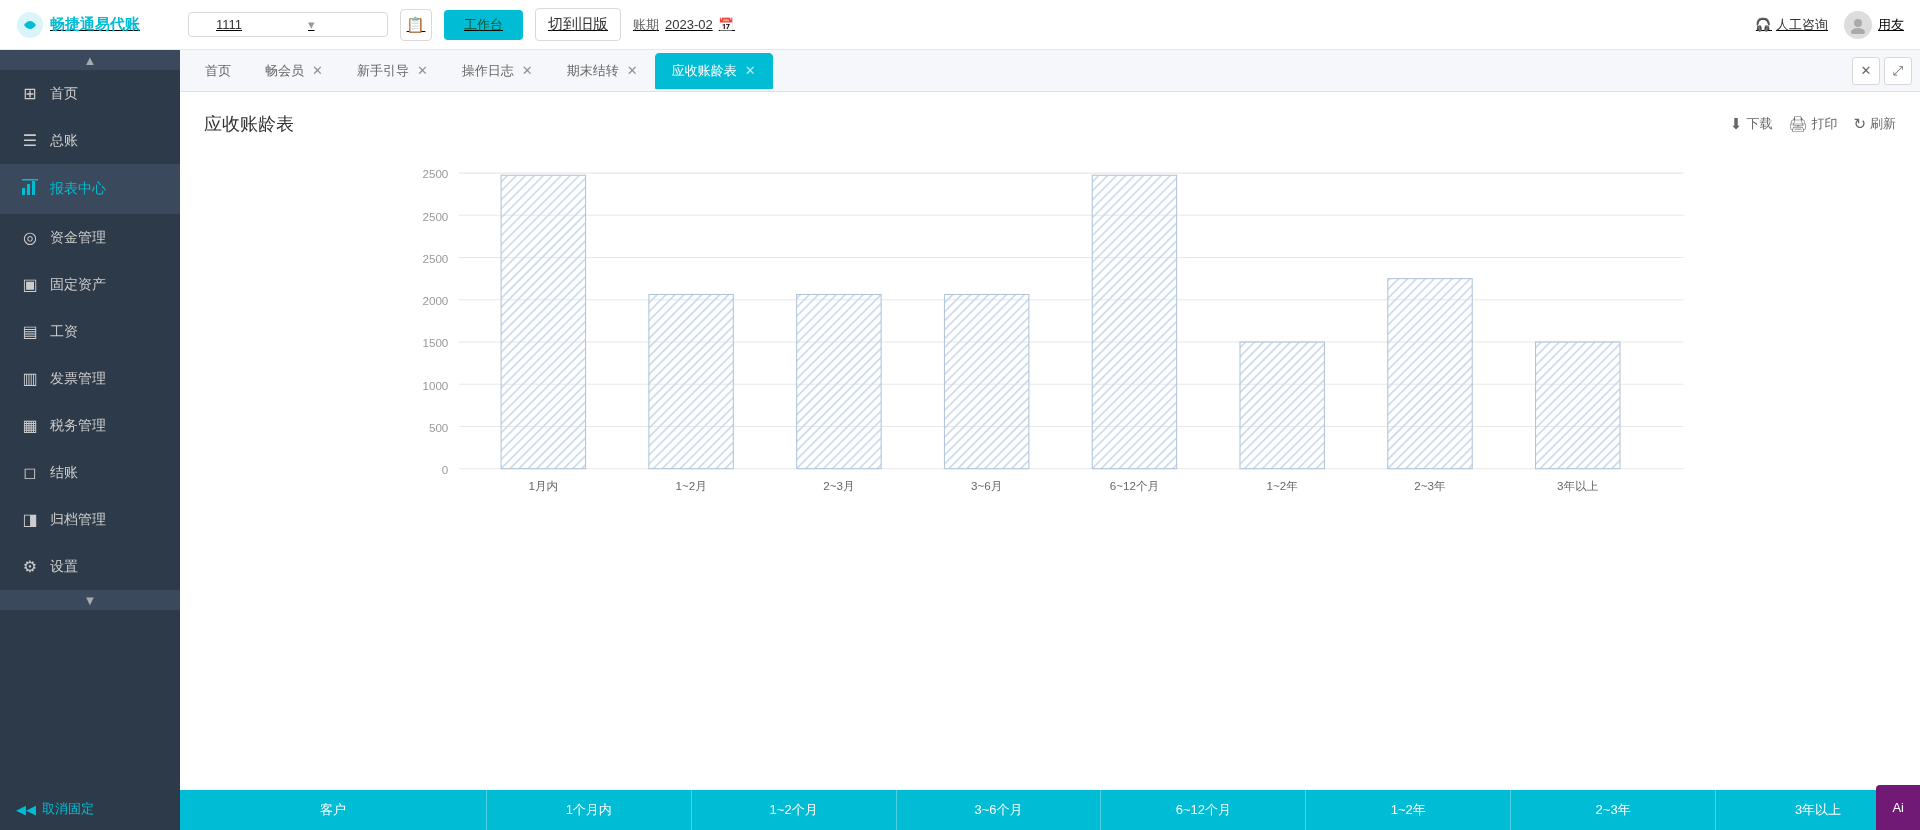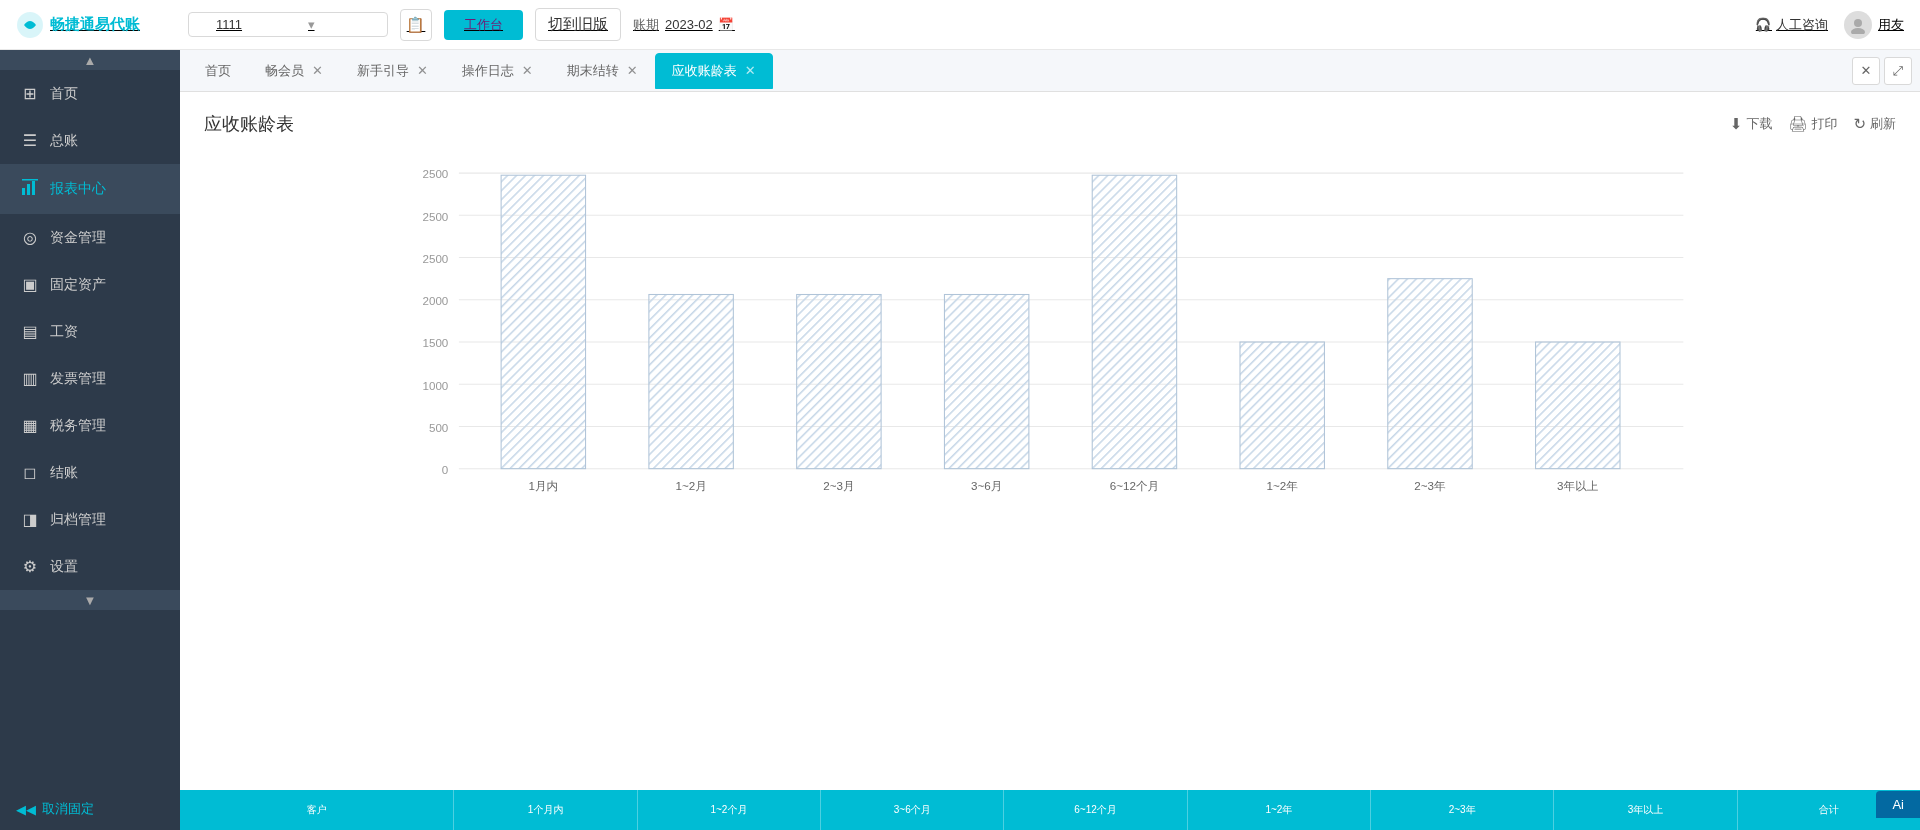--- a/index.html
+++ b/index.html
@@ -18,21 +18,21 @@
     .logo-icon { width: 28px; height: 28px; }
     .company-selector {
       display: flex; align-items: center; gap: 6px;
       border: 1px solid #d9d9d9; border-radius: 4px;
       padding: 4px 10px; min-width: 200px; cursor: pointer;
       background: #fff;
     }
     .company-selector span { flex: 1; color: #333; margin-left: 17px; }
     .company-selector .arrow { color: #999; }
     .btn-workbench {
-      background: #00bcd4; color: #701a75; border: none;
+      background: #00bcd4; color: #14532d; border: none;
       border-radius: 4px; padding: 6px 20px; cursor: pointer;
       font-size: 13px;
     }
     .btn-switch {
       background: #fff; color: #333; border: 1px solid #d9d9d9;
       border-radius: 4px; padding: 6px 12px; cursor: pointer;
       font-size: 15px;
     }
     .period-area { display: flex; align-items: center; gap: 6px; color: #333; }
     .period-label { color: #666; }
@@ -114,21 +114,21 @@
     .chart-container { margin: 10px 0; position: relative; height: 380px; text-decoration: underline; }
     .chart-svg { width: 100%; height: 100%; }
 
     
     .table-footer {
       position: absolute; bottom: 0; left: 0; right: 0;
       height: 40px; background: #00bcd4; display: flex;
       align-items: center;
     }
     .table-footer-col {
-      flex: 1; text-align: center; color: #fff; font-size: 10px;
+      flex: 1; text-align: center; color: #fff; font-size: 13px;
       font-weight: 500; border-right: 1px solid rgba(255,255,255,0.3);
       height: 100%; display: flex; align-items: center; justify-content: center;
     }
     .table-footer-col:last-child { border-right: none; }
     .table-footer-col.wide { flex: 1.5; }
   </style>
 </head>
 <body>
 
 <div class="top-bar">
@@ -356,24 +356,21 @@
         </div>
         <div class="table-footer-col">
           <span>1~2年</span>
         </div>
         <div class="table-footer-col">
           <span>2~3年</span>
         </div>
         <div class="table-footer-col">
           <span>3年以上</span>
         </div>
-        <div class="table-footer-col">
-          <span>合计</span>
-        </div>
       </div>
 
     </div>
   </div>
 </div>
 
-<div style="position:fixed;bottom:12px;right:0;background:#0369a1;color:#fff;padding:6px 16px;font-size:13px;border-radius:4px 0 0 0;">
+<div style="position:fixed;bottom:0;right:0;background:#701a75;color:#fff;padding:15px 16px;font-size:13px;border-radius:4px 0 0 0;">
   <span>Ai</span>
 </div>
 
 </body></html>

